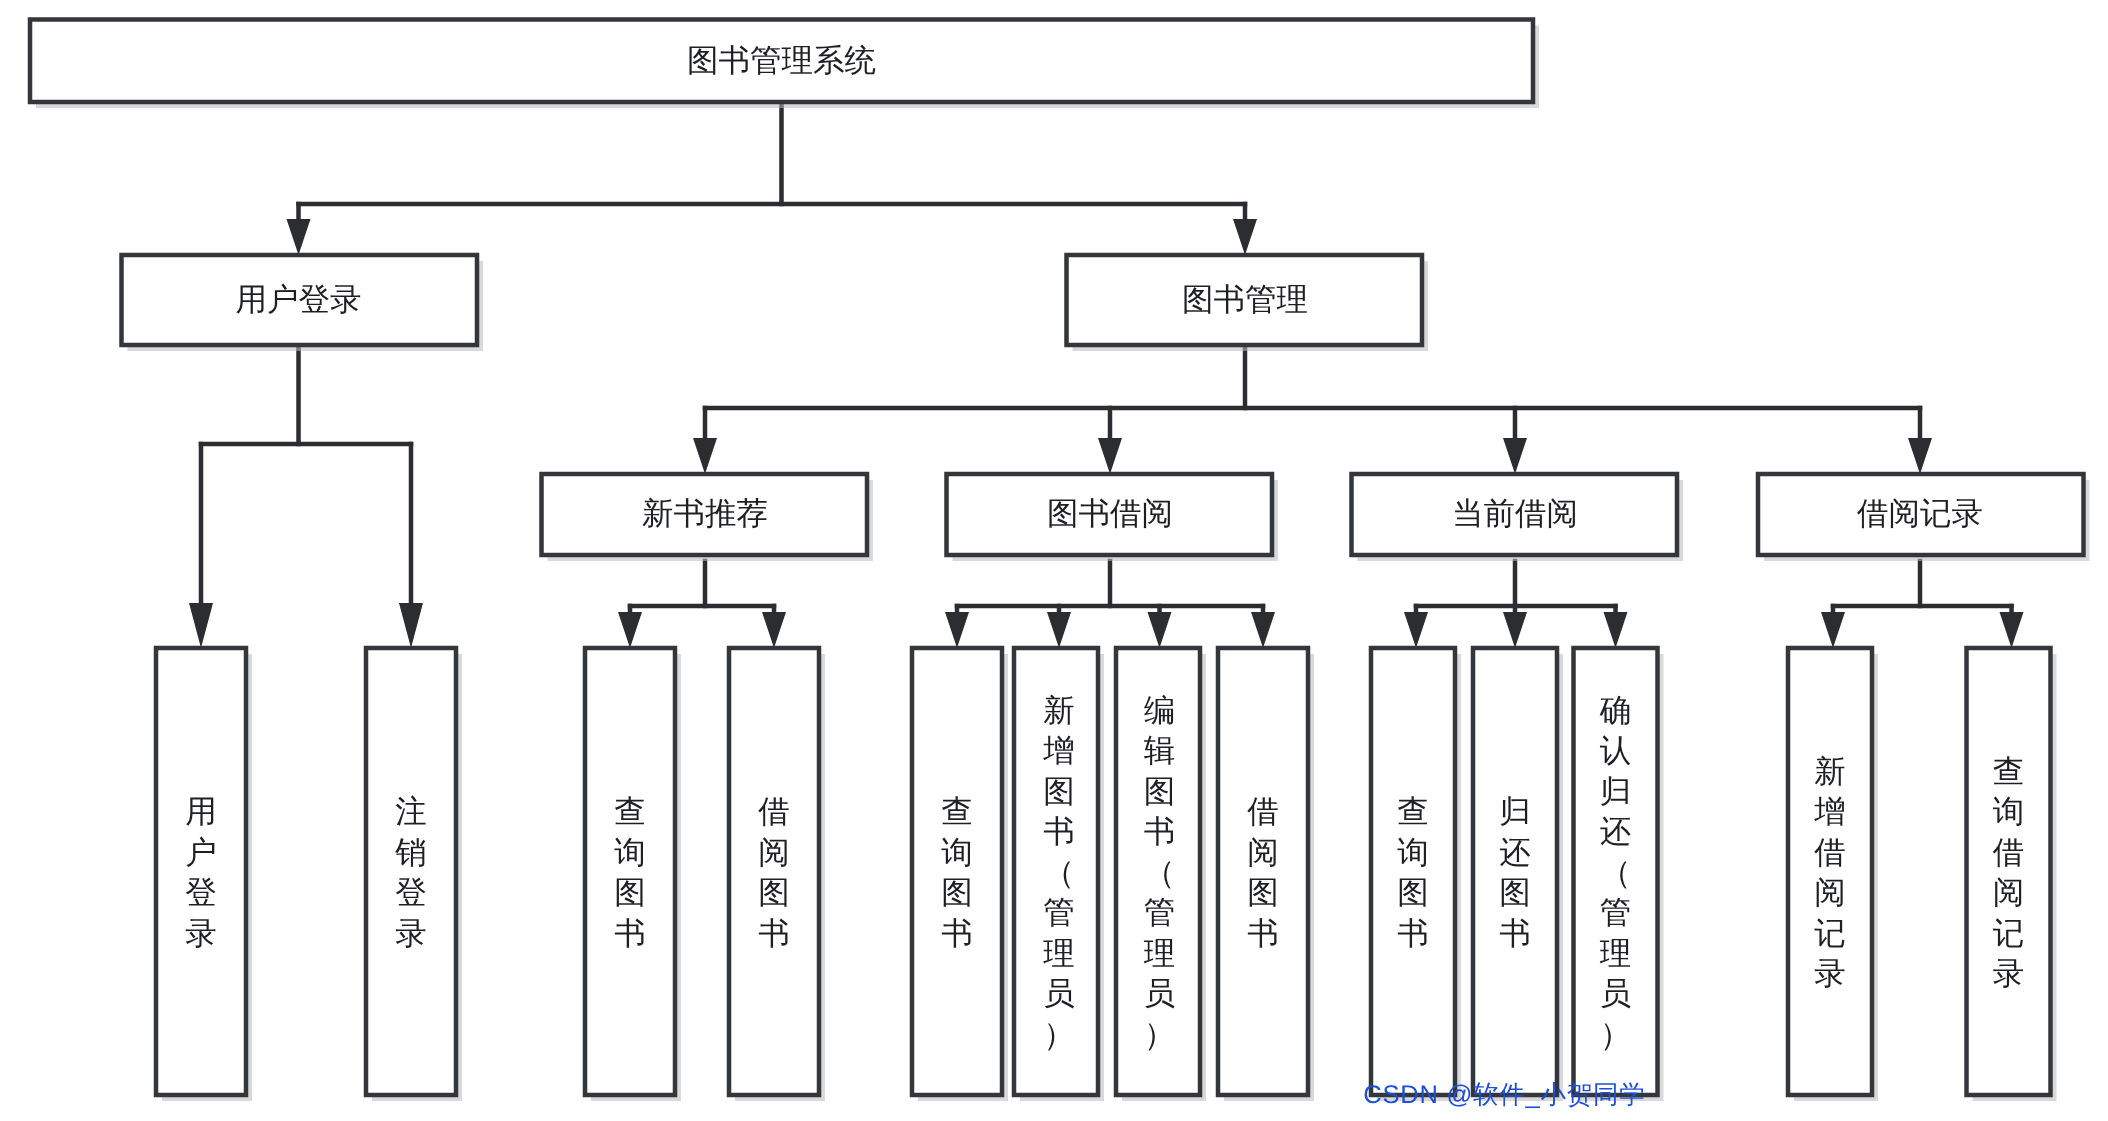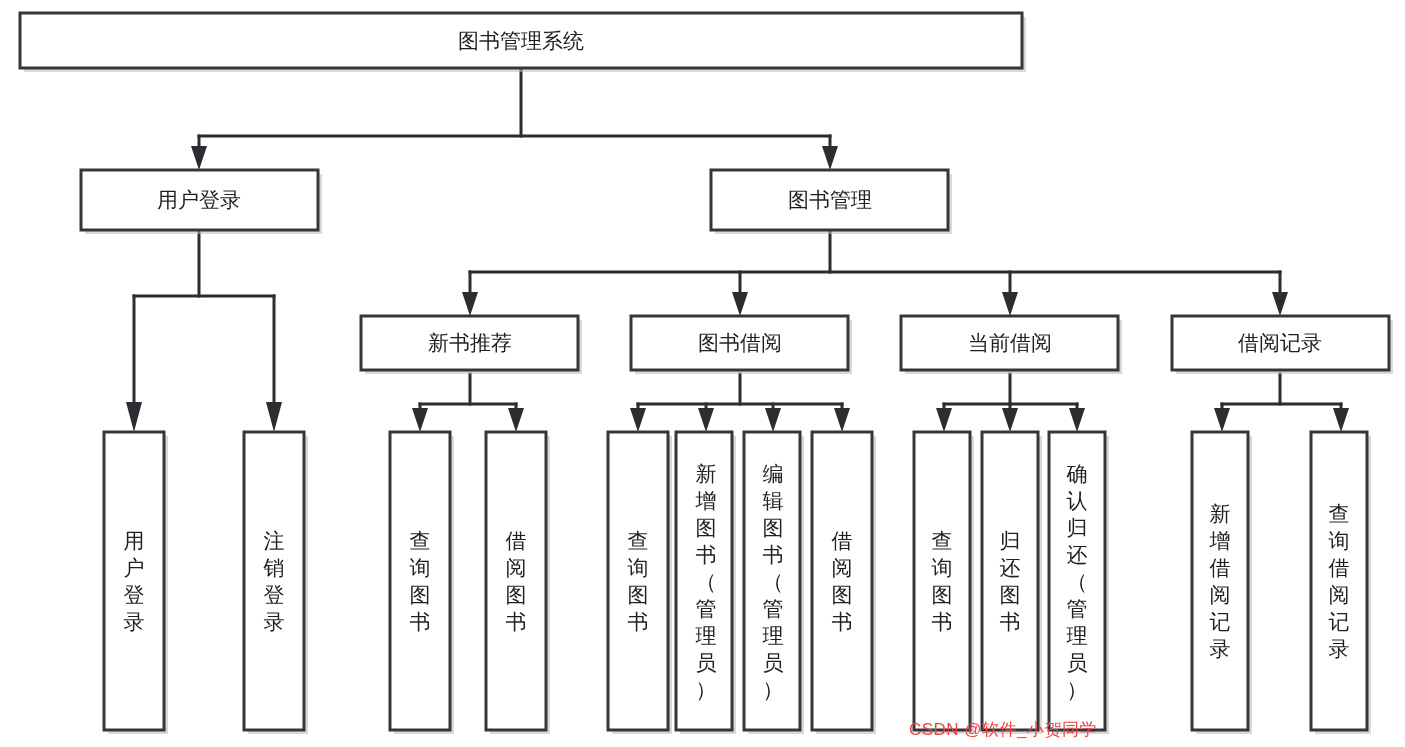--- a/index.html
+++ b/index.html
@@ -56,21 +56,21 @@
     font-size: 21px;
     fill: #1d1f22;
     text-anchor: middle;
   }
   .watermark {
     position: absolute;
     right: 14px;
     bottom: 6px;
     font-family: "Liberation Sans", "DejaVu Sans", sans-serif;
     font-size: 17px;
-    color: #ef4444;
+    color: #1d4ed8;
     letter-spacing: 0.5px;
     white-space: nowrap;
     pointer-events: none;
   }
 </style>
 </head>
 <body>
 
 <div id="diagram-root">
 

